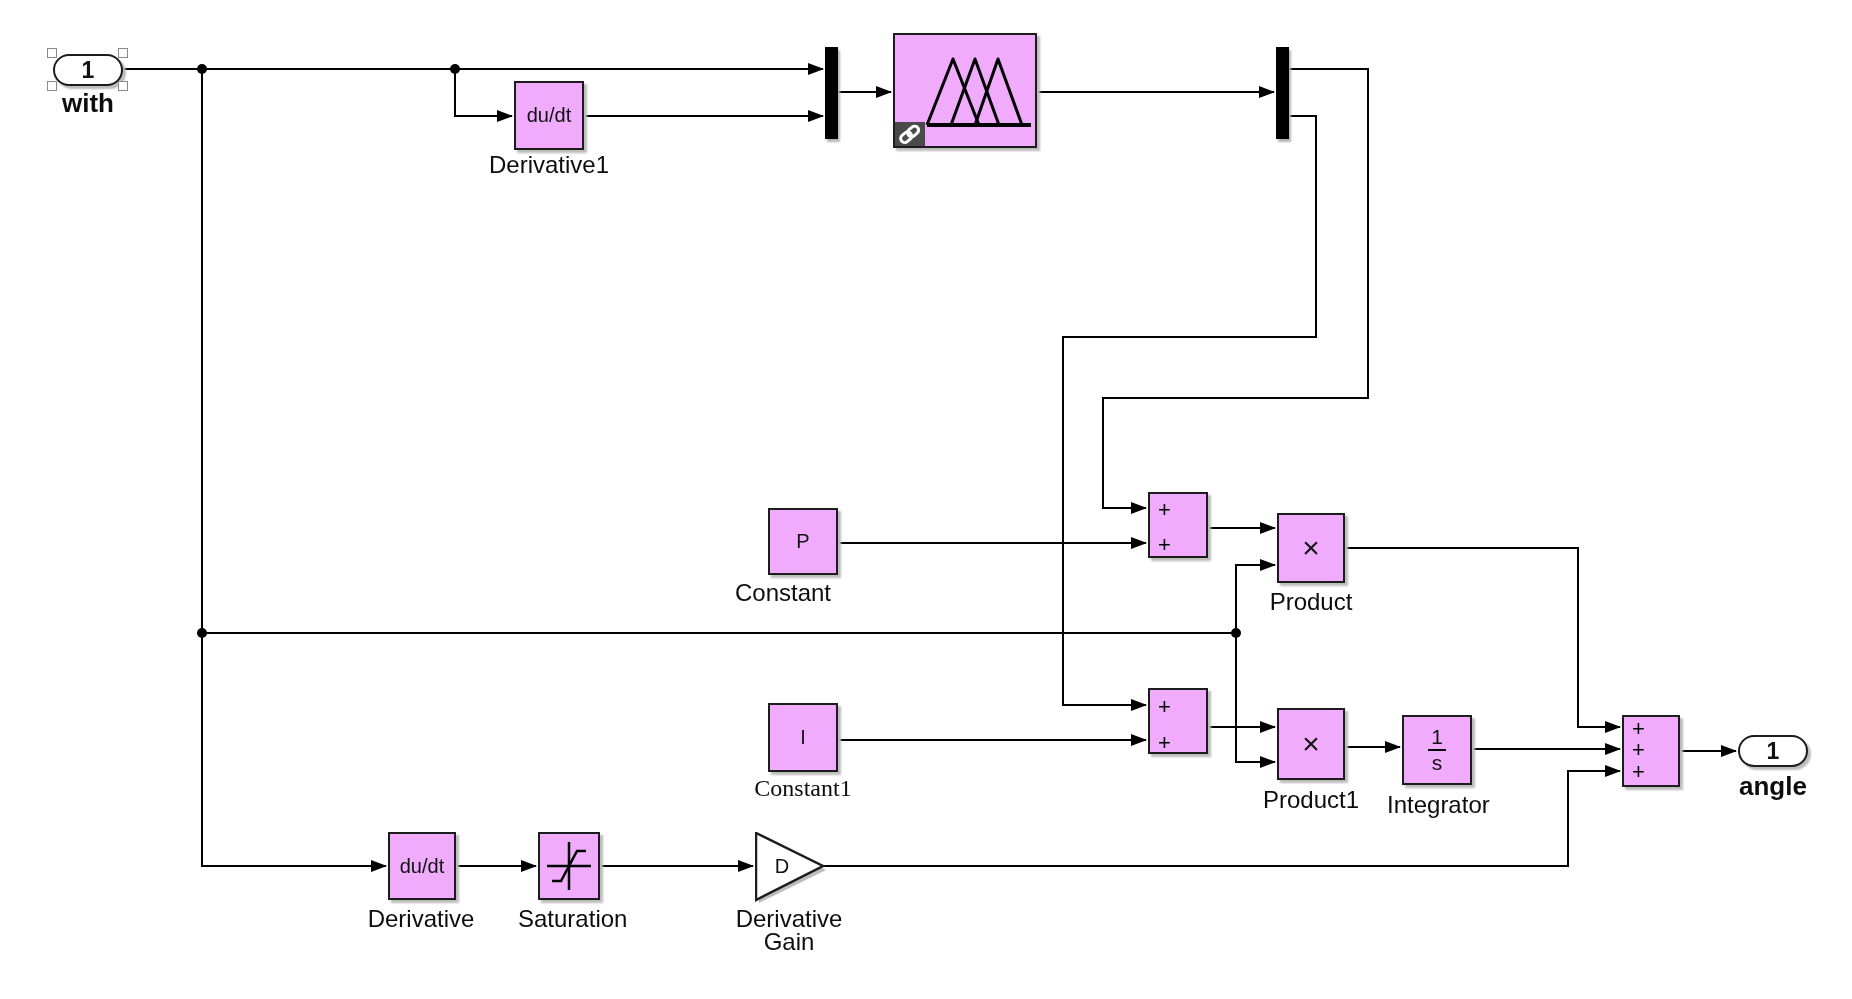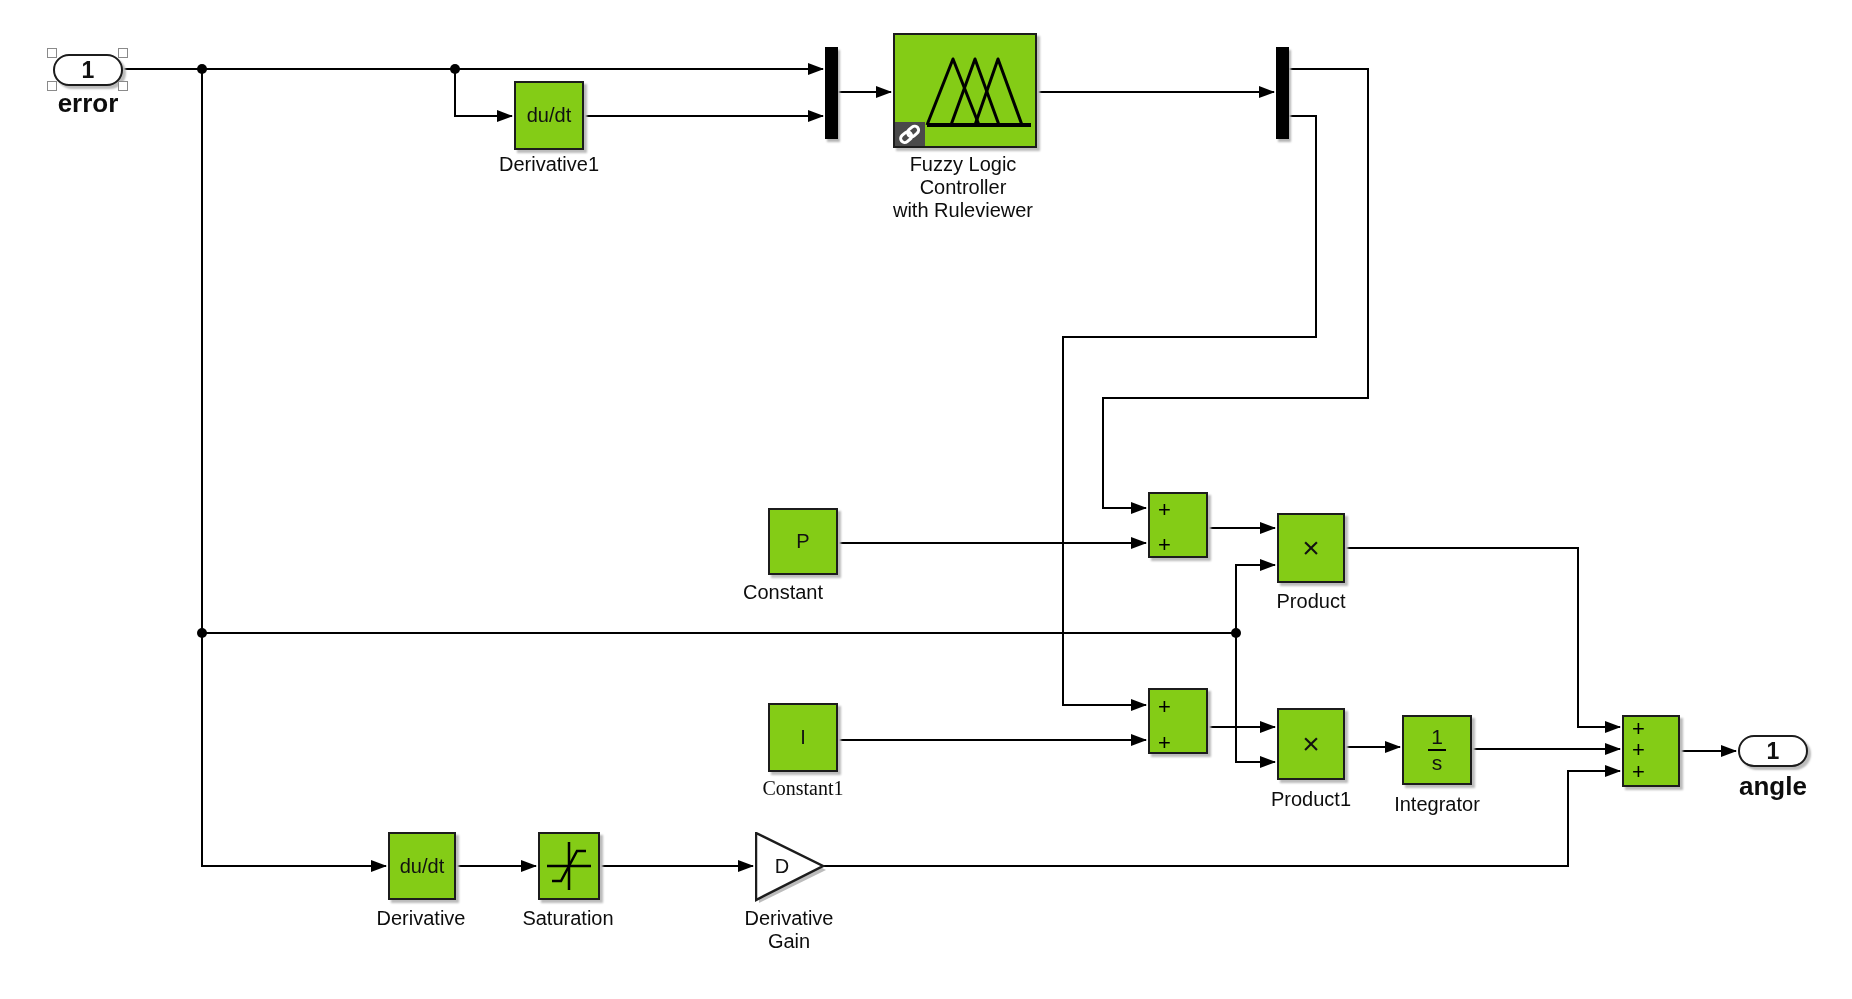--- a/index.html
+++ b/index.html
@@ -8,37 +8,37 @@
     width:1852px;height:999px;
     background:#ffffff;
     font-family:"Liberation Sans", sans-serif;
     color:#111;
     overflow:hidden;
   }
   .wires{position:absolute;left:0;top:0;z-index:1;}
   .wires polyline{fill:none;stroke:#000;stroke-width:2;}
   .blk{
     position:absolute;z-index:2;
-    background:#84cc16;
+    background:#f0abfc;
     border:2px solid #1c1c1c;
     box-shadow:3px 3px 2px #bcbcbc;
     display:flex;align-items:center;justify-content:center;
     box-sizing:border-box;
   }
   .blk-text{font-size:20px;color:#111;}
   .oval{
     position:absolute;z-index:2;
     background:#fff;border:2px solid #1c1c1c;border-radius:18px;
     box-shadow:3px 3px 2px #bcbcbc;
     display:flex;align-items:center;justify-content:center;
     font-size:23px;font-weight:bold;box-sizing:border-box;
   }
   .lbl{
     position:absolute;z-index:3;
-    font-size:20px;text-align:center;color:#0d0d0d;line-height:23px;
+    font-size:24px;text-align:center;color:#0d0d0d;line-height:23px;
   }
   .portlbl{font-size:26px;font-weight:bold;}
   .busbar{
     position:absolute;z-index:2;
     background:#000;
     box-shadow:2px 3px 2px #b5b5b5;
   }
   .handle{
     position:absolute;z-index:4;
     width:10px;height:10px;background:#fff;border:1px solid #8a8a8a;
@@ -100,21 +100,21 @@
     <circle cx="1236" cy="633" r="5" fill="#000"></circle>
   </svg>
 
   <div class="oval" style="left:53px;top:54px;width:70px;height:32px;">
     <span>1</span>
   </div>
   <div class="handle" style="left:47px;top:48px;"></div>
   <div class="handle" style="left:118px;top:48px;"></div>
   <div class="handle" style="left:47px;top:81px;"></div>
   <div class="handle" style="left:118px;top:81px;"></div>
-  <div class="lbl portlbl" style="left:38px;top:92px;width:100px;">error</div>
+  <div class="lbl portlbl" style="left:38px;top:92px;width:100px;">with</div>
 
   <div class="blk" style="left:514px;top:81px;width:70px;height:69px;">
     <span class="blk-text">du/dt</span>
   </div>
   <div class="lbl" style="left:489px;top:153px;width:120px;">Derivative1</div>
 
   <div class="busbar" style="left:825px;top:47px;width:13px;height:92px;"></div>
 
   <div class="blk" style="left:893px;top:33px;width:144px;height:115px;padding:0;">
     <svg class="icon-svg" width="140" height="111" viewBox="0 0 140 111">
@@ -124,25 +124,20 @@
       <path d="M80,90 L103,24 L127,90" fill="none" stroke="#000" stroke-width="3" stroke-linejoin="round"></path>
       <g>
         <rect x="0" y="87" width="30" height="24" fill="#4a4a4a"></rect>
         <g stroke="#fff" stroke-width="3" fill="none" transform="rotate(-40 15 99)">
           <rect x="4" y="95" width="12" height="8" rx="4"></rect>
           <rect x="13" y="95" width="12" height="8" rx="4"></rect>
         </g>
       </g>
     </svg>
   </div>
-  <div class="lbl" style="left:883px;top:153px;width:160px;">
-    <div>Fuzzy Logic</div>
-    <div>Controller</div>
-    <div>with Ruleviewer</div>
-  </div>
 
   <div class="busbar" style="left:1276px;top:47px;width:13px;height:92px;"></div>
 
   <div class="blk" style="left:768px;top:508px;width:70px;height:67px;">
     <span class="blk-text">P</span>
   </div>
   <div class="lbl" style="left:733px;top:581px;width:100px;">Constant</div>
 
   <div class="blk" style="left:1148px;top:492px;width:60px;height:66px;">
     <span class="sumplus" style="top:4px;">+</span>

